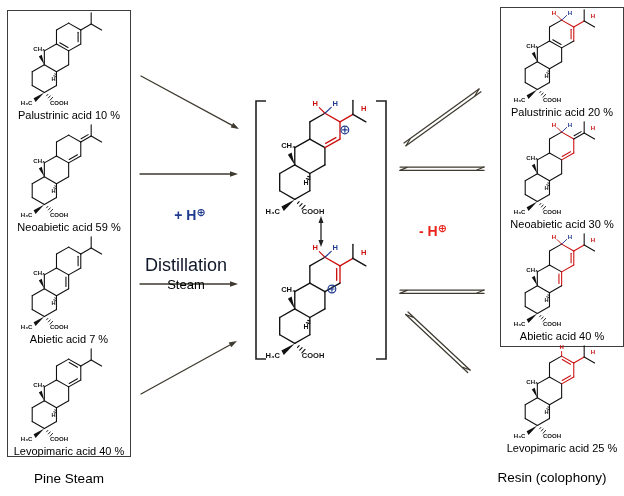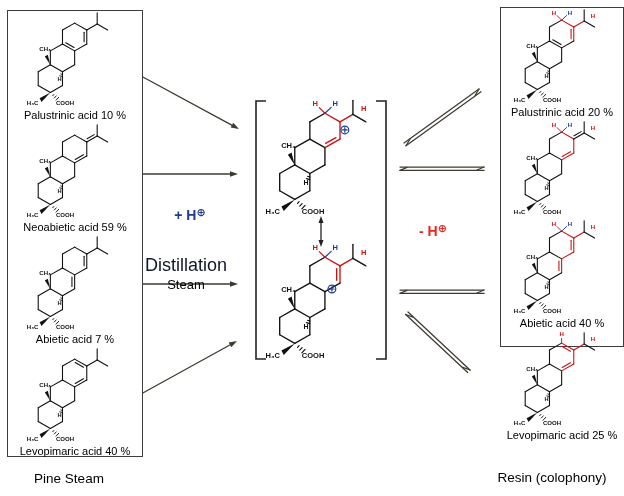--- a/index.html
+++ b/index.html
@@ -10,21 +10,21 @@
     font-family: "Liberation Sans", "DejaVu Sans", sans-serif;
     overflow: hidden;
   }
   .box {
     position: absolute;
     border: 1.5px solid #3d3d3d;
     background: #fff;
     display: flex;
     flex-direction: column;
   }
-  #pine-box  { left: 7px;  top: 10px; width: 136px; height: 447px; }
+  #pine-box  { left: 7px;  top: 10px; width: 124px; height: 447px; }
   #rosin-box { left: 490px; top: 7px;  width: 124px; height: 340px; margin-left: 10px; }
   .cell {
     flex: 1 1 0;
     display: flex;
     flex-direction: column;
     align-items: center;
     justify-content: flex-end;
     padding-bottom: 1px;
   }
   svg.struct { display: block; }
@@ -440,20 +440,21 @@
           <line x1="50.15135690959415" y1="73.24849443372128" x2="48.048643090405854" y2="72.60150556627872" stroke="#111111" stroke-width="1.05" stroke-linecap="round"></line>
           <line x1="49.97703536439121" y1="75.68524165058191" x2="46.822964635608784" y2="74.71475834941809" stroke="#111111" stroke-width="1.05" stroke-linecap="round"></line>
           <text x="46.5" y="80.5" fill="#111111" font-size="6.5" text-anchor="middle" font-weight="bold" font-family="&quot;Liberation Sans&quot;,&quot;DejaVu Sans&quot;,sans-serif">H</text>
           <line x1="64" y1="14" x2="58.8" y2="8.8" stroke="#cc1111" stroke-width="1.1" stroke-linecap="round"></line>
           <text x="55" y="7.5" fill="#cc1111" font-size="7" text-anchor="middle" font-weight="bold" font-family="&quot;Liberation Sans&quot;,&quot;DejaVu Sans&quot;,sans-serif">H</text>
           <line x1="64" y1="14" x2="69.8" y2="8.6" stroke="#1f3a8f" stroke-width="1.1" stroke-linecap="round"></line>
           <text x="73.5" y="7.5" fill="#1f3a8f" font-size="7" text-anchor="middle" font-weight="bold" font-family="&quot;Liberation Sans&quot;,&quot;DejaVu Sans&quot;,sans-serif">H</text>
           <text x="100" y="11.5" fill="#cc1111" font-size="7" text-anchor="middle" font-weight="bold" font-family="&quot;Liberation Sans&quot;,&quot;DejaVu Sans&quot;,sans-serif">H</text>
         </g>
       </svg>
+    <div class="cname">Neoabietic acid 30 %</div>
   </div>
   <div class="cell">
     <svg class="struct" width="113" height="98" viewBox="0 0 130 113">
         <g>
           <line x1="36" y1="62" x2="50" y2="70" stroke="#111111" stroke-width="1.25" stroke-linecap="round"></line>
           <line x1="50" y1="70" x2="50" y2="86" stroke="#111111" stroke-width="1.25" stroke-linecap="round"></line>
           <line x1="50" y1="86" x2="36" y2="94" stroke="#111111" stroke-width="1.25" stroke-linecap="round"></line>
           <line x1="36" y1="94" x2="22" y2="86" stroke="#111111" stroke-width="1.25" stroke-linecap="round"></line>
           <line x1="22" y1="86" x2="22" y2="70" stroke="#111111" stroke-width="1.25" stroke-linecap="round"></line>
           <line x1="22" y1="70" x2="36" y2="62" stroke="#111111" stroke-width="1.25" stroke-linecap="round"></line>

